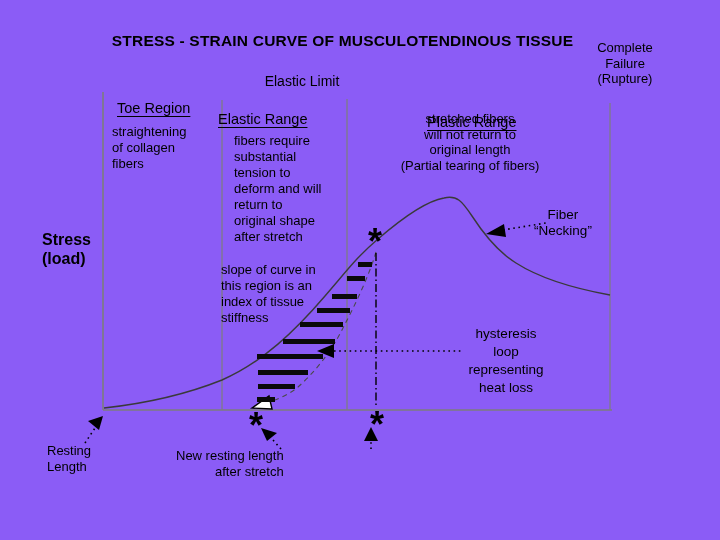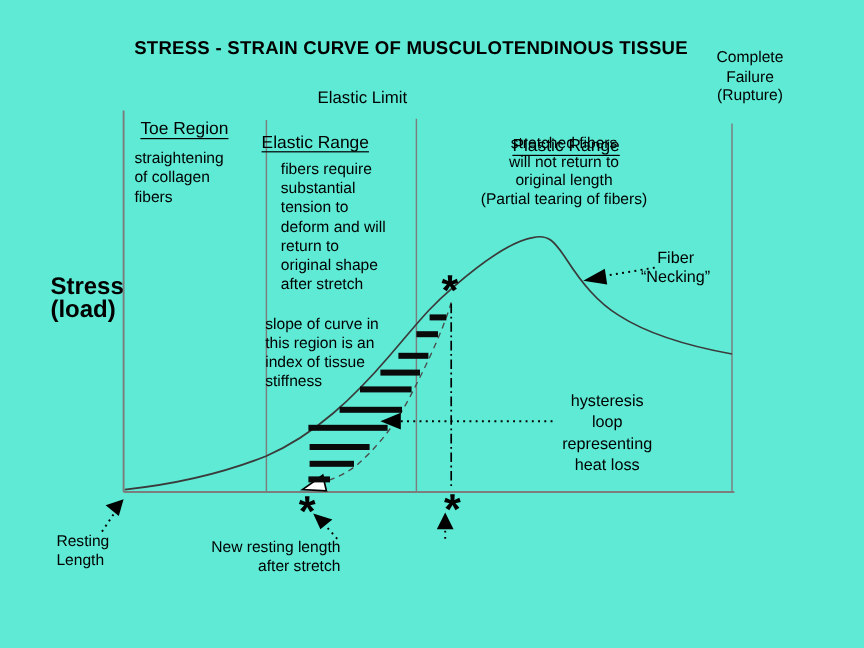--- a/index.html
+++ b/index.html
@@ -1,25 +1,25 @@
 <!DOCTYPE html>
 <html><head>
 <meta charset="utf-8">
 <style>
   html,body{margin:0;padding:0;background:#ffffff;}
   #slide{
-    position:relative;width:720px;height:540px;background:#5eead4;overflow:hidden;
+    position:relative;width:720px;height:540px;background:#8b5cf6;overflow:hidden;
     font-family:"Liberation Sans",sans-serif;color:#000;
   }
   .abs{position:absolute;}
   .ml{white-space:pre-line;}
   .title{font-weight:bold;font-size:15.5px;text-align:center;letter-spacing:0.2px;}
   .hdr{font-size:14.5px;text-decoration:underline;text-underline-offset:3px;}
   .body-txt{font-size:13px;line-height:16px;}
-  .axis-label{font-weight:bold;font-size:20px;line-height:19px;}
+  .axis-label{font-weight:bold;font-size:16px;line-height:19px;}
   .strain-label{font-weight:bold;font-size:17px;}
   .asterisk{font-weight:bold;font-size:36px;line-height:36px;width:24px;text-align:center;}
   svg{position:absolute;left:0;top:0;}
 </style>
 </head>
 <body>
 
 <div id="slide">
 
   <svg width="720" height="540" viewBox="0 0 720 540">

